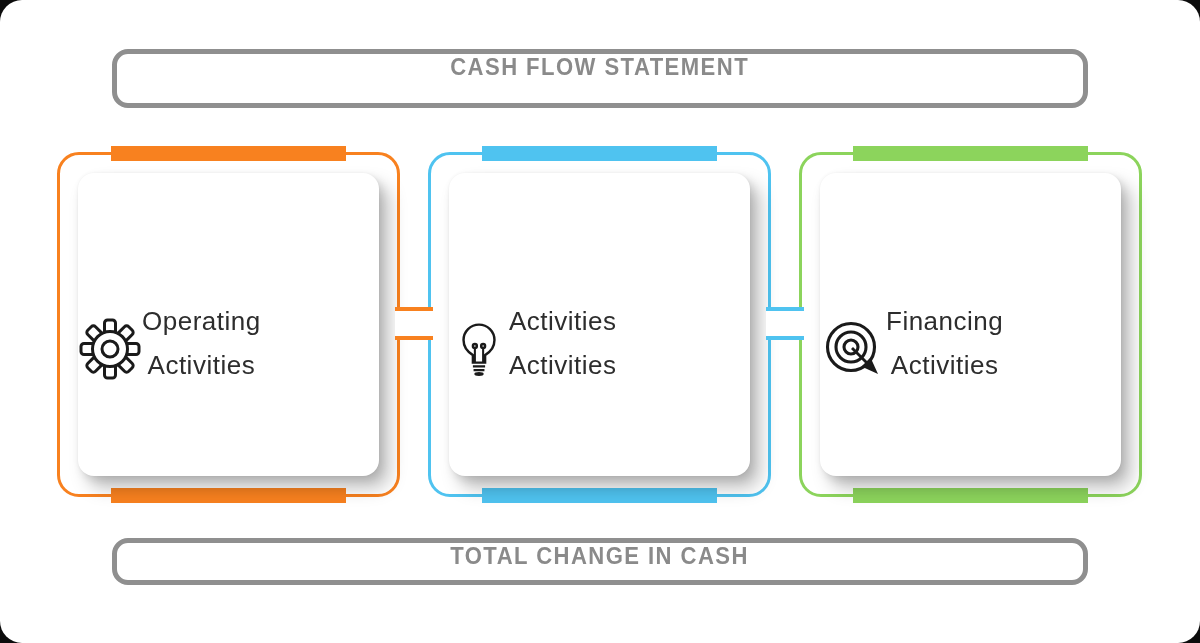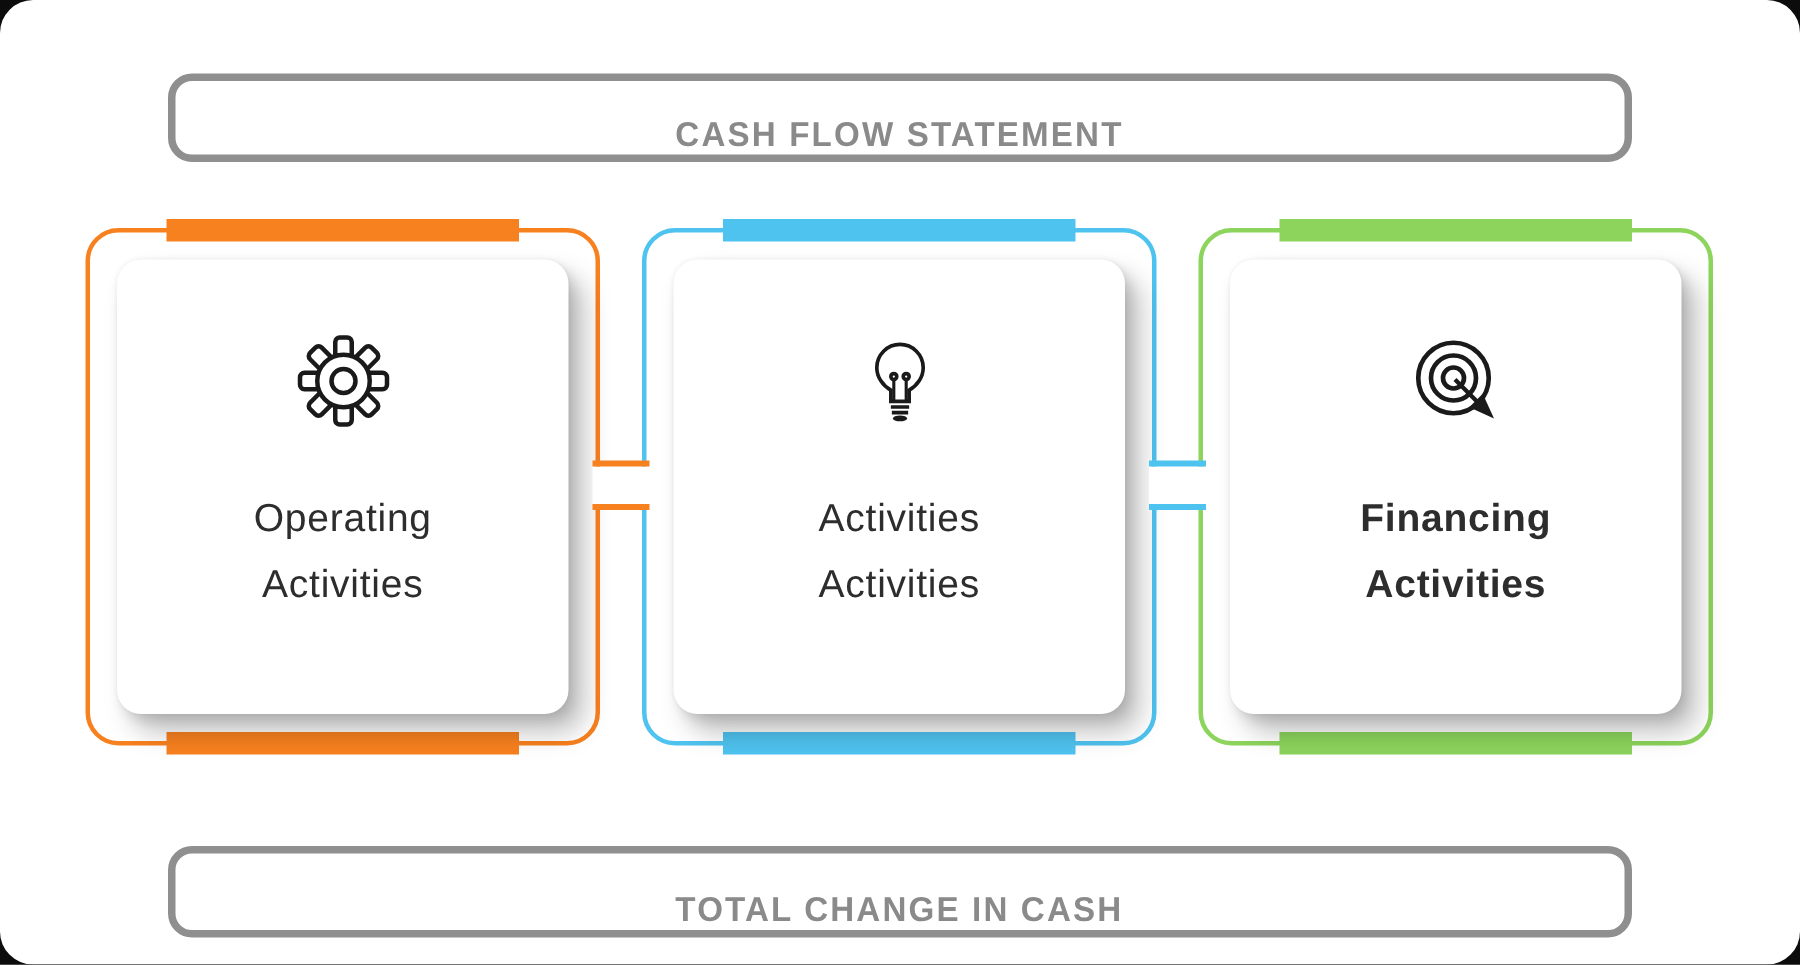--- a/index.html
+++ b/index.html
@@ -6,50 +6,50 @@
   .canvas {
     position:relative; width:1200px; height:643px;
     background:#ffffff; border-radius:22px; overflow:hidden;
     font-family:"Liberation Sans", sans-serif;
   }
 
   
   .banner {
     position:absolute; left:112px; width:976px; height:59px;
     box-sizing:border-box; border:5px solid #8F8F8F; border-radius:16px;
-    display:flex; align-items:flex-end; justify-content:center; background:#fff;
+    display:flex; align-items:flex-start; justify-content:center; background:#fff;
   }
   .banner-top { top:49px; }
-  .banner-bottom { top:564px; height:61px; }
+  .banner-bottom { top:538px; height:47px; }
   .banner-label {
     font-size:23px; font-weight:bold; letter-spacing:1.5px; color:#8A8A8A;
     transform:scaleX(.96); white-space:nowrap;
   }
 
   
   .flowbox {
     position:absolute; top:152px; width:343px; height:345px;
     box-sizing:border-box; border:3px solid; border-radius:22px;
   }
   .flowbox--operating { left:57px;  border-color:#F8811F; }
   .flowbox--investing { left:428px; border-color:#4FC3F0; }
-  .flowbox--financing { left:799px; border-color:#8CD45C;font-weight:bold; }
+  .flowbox--financing { left:799px; border-color:#8CD45C; }
 
   .bar { position:absolute; left:51px; width:235px; height:15px; }
   .bar-top    { top:-9px; }
   .bar-bottom { bottom:-9px; }
   .flowbox--operating .bar { background:#F8811F; }
   .flowbox--investing .bar { background:#4FC3F0; }
   .flowbox--financing .bar { background:#8CD45C; }
 
   .card {
     position:absolute; left:18px; right:18px; top:18px; bottom:18px;
     background:#ffffff; border-radius:16px;
     box-shadow: 10px 12px 18px rgba(0,0,0,0.25), 3px 4px 8px rgba(0,0,0,0.10), 0 0 3px rgba(0,0,0,0.05);
-    display:flex; flex-direction:column; align-items:center;
+    display:flex; flex-direction:row; align-items:center;
   }
   .icon-wrap { margin-top:48px; height:66px; display:flex; align-items:center; justify-content:center; }
   .box-label { margin-top:36px; text-align:center; font-size:26px; line-height:44px; color:#2D2D2D; letter-spacing:.5px; }
   .box-label span { display:block; }
 
   
   .patch { position:absolute; top:311px; width:38px; height:25px; background:#ffffff; }
   .rung  { position:absolute; width:38px; height:4px; }
   .patch-1, .rung-1a, .rung-1b { left:395px; }
   .patch-2, .rung-2a, .rung-2b { left:766px; }

